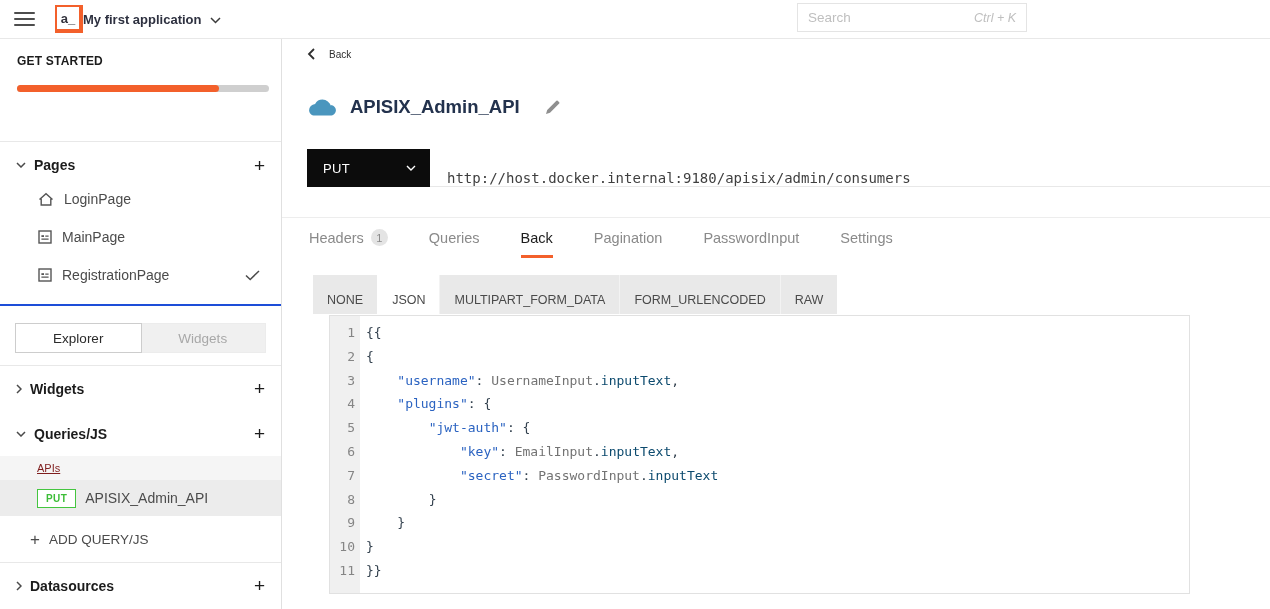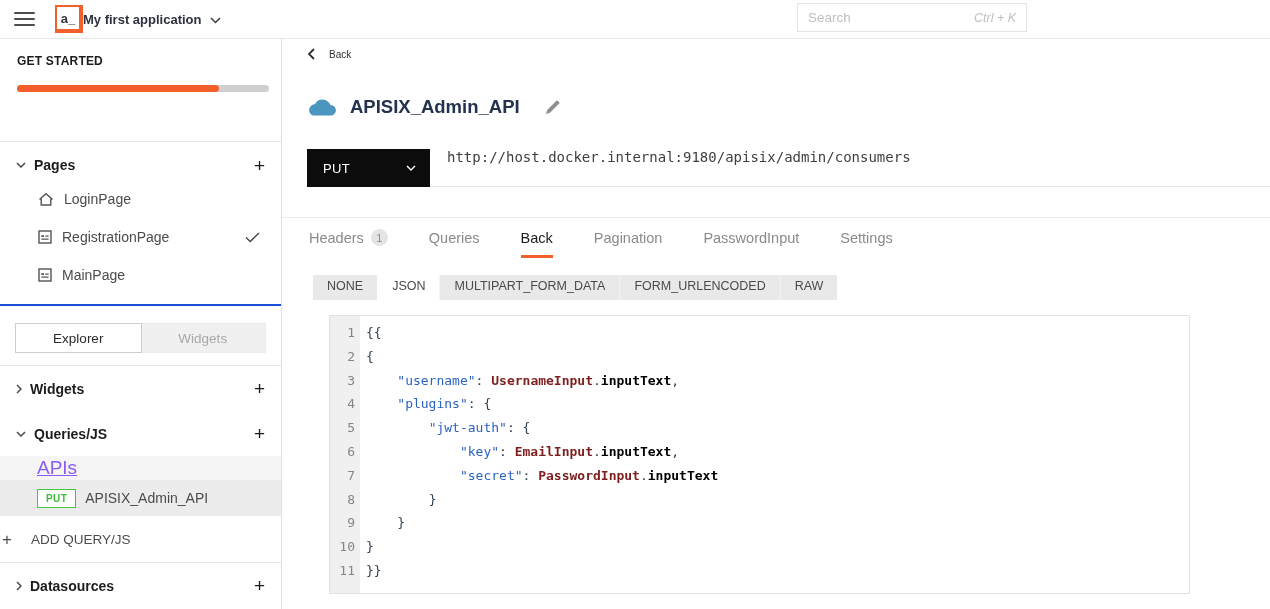--- a/index.html
+++ b/index.html
@@ -39,63 +39,63 @@
   .plus::before { content:"+"; }
   .page-item { display:flex; align-items:center; height:38px; padding-left:22px; gap:10px; font-size:14px; color:#4b4b4b; cursor:pointer; }
   .page-check { margin-left:auto; margin-right:5px; }
 
   .segment { margin:17px 15px 12px; height:30px; display:flex; background:#f0f0f0; border:1px solid #ececec; }
   .seg { flex:1; display:flex; align-items:center; justify-content:center; font-size:13.5px; color:#a8a8a8; cursor:pointer; }
   .seg.active { background:#fff; border:1px solid #cdcdcd; color:#2b2b2b; margin:-1px;text-align:right; }
 
   .sb-divider { border-top:1px solid #e8e8e8; }
   .exp-row { display:flex; align-items:center; height:45px; padding:0 16px; cursor:pointer; }
-  .apis-label { height:24px; display:flex; align-items:center; padding-left:37px; background:#f5f5f5; font-size:19px; color:#8b5cf6; cursor:pointer;text-decoration:underline; }
+  .apis-label { height:24px; display:flex; align-items:center; padding-left:37px; background:#f5f5f5; font-size:11px; color:#7f1d1d; cursor:pointer;text-decoration:underline; }
   .api-item { height:36px; display:flex; align-items:center; padding-left:37px; background:#ececec; gap:9px; cursor:pointer; }
   .method-badge { border:1px solid #44c53f; color:#3dbd38; background:#fff; font-size:10px; font-weight:700; letter-spacing:.4px; padding:3px 8px; }
   .api-name { font-size:14px; color:#4b4b4b; }
-  .add-row { height:46px; display:flex; align-items:center; padding-left:2px; gap:19px; font-size:13.5px; color:#4b4b4b; cursor:pointer; }
+  .add-row { height:46px; display:flex; align-items:center; padding-left:30px; gap:9px; font-size:13.5px; color:#4b4b4b; cursor:pointer; }
   .add-plus { font-size:17px; color:#4b4b4b; line-height:1; }
   .add-plus::before { content:"+"; }
 
   
   .back { position:absolute; top:9px; left:25px; display:flex; align-items:center; gap:14px; font-size:10px; color:#2e2e2e; cursor:pointer; }
   .title-row { position:absolute; top:57px; left:27px; display:flex; align-items:center; }
   .page-title { font-size:18.5px; font-weight:700; color:#23324d; margin-left:14px; }
   .edit-pencil { margin-left:24px; cursor:pointer; }
 
   .request { position:absolute; top:110px; left:25px; right:0; height:38px; display:flex; }
   .method-box { width:123px; background:#0c0c0c; color:#fff; display:flex; align-items:center; justify-content:space-between;
                 padding:0 14px 0 16px; font-size:13px; letter-spacing:.4px; cursor:pointer; flex-shrink:0; }
-  .url-box { flex:1; border-bottom:1px solid #e8e8e8; display:flex; align-items:flex-start; padding-left:17px;
+  .url-box { flex:1; border-bottom:1px solid #e8e8e8; display:flex; align-items:flex-end; padding-left:17px;
              font-family:"DejaVu Sans Mono", monospace; font-size:14px; color:#3f3f3f; white-space:nowrap; overflow:hidden; cursor:text; }
 
   .main-divider { position:absolute; top:178px; left:0; right:0; border-top:1px solid #ededed; }
 
   .tabs { position:absolute; top:190px; left:27px; display:flex; gap:41px; }
   .tab { font-size:14.5px; color:#8a8a8a; padding-bottom:9px; display:flex; align-items:center; gap:7px; cursor:pointer; border-bottom:3px solid transparent; }
   .tab.active { color:#1c1c1c; border-bottom-color:#f3602b; }
   .tab-badge { width:17px; height:17px; border-radius:50%; background:#e4e4e4; color:#8a8a8a; font-size:11px;
                display:flex; align-items:center; justify-content:center; }
 
   .btabs { position:absolute; top:236px; left:31px; display:flex; background:#e9e9e9; }
-  .btab { font-size:12.5px; color:#4a4a4a; padding:4px 14px 7px; cursor:pointer; border-left:1px solid #f3f3f3; }
+  .btab { font-size:12.5px; color:#4a4a4a; padding:18px 14px 7px; cursor:pointer; border-left:1px solid #f3f3f3; }
   .btab:first-child { border-left:none; }
   .btab.active { background:#fff; border-left-color:transparent; }
 
   .editor { position:absolute; top:276px; left:47px; width:861px; height:279px; border:1px solid #e1e1e1; display:flex; background:#fff; overflow:hidden; }
   .gutter { width:30px; background:#f0f0f0; padding:5px 5px 0 0; text-align:right; flex-shrink:0; }
   .codecol { flex:1; padding:5px 0 0 6px; cursor:text; }
   .ln, .cl { font-family:"DejaVu Sans Mono", monospace; font-size:13px; line-height:23.8px; white-space:pre; }
   .ln { color:#858585; }
   .tk-pln { color:#33414e; }
   .tk-pun { color:#33414e; }
   .tk-str { color:#2b63c1; }
-  .tk-ent { color:#7f1d1d;font-weight:bold; }
-  .tk-prop { color:#000000;font-weight:bold; }
+  .tk-ent { color:#737373; }
+  .tk-prop { color:#0c4a6e; }
 
   svg { display:block; }
 </style>
 </head>
 <body>
 
 <div class="topbar">
   <div class="hamburger">
       <span></span>
       <span></span>
@@ -144,36 +144,36 @@
         <span>LoginPage</span>
       </div>
       <div class="page-item">
         <span>
           <svg width="14" height="14" viewBox="0 0 14 14">
               <rect x="1" y="1" width="12" height="12" fill="none" stroke="#555" stroke-width="1.4"></rect>
               <rect x="3.4" y="5.2" width="2.6" height="1.8" fill="#555"></rect>
               <path d="M7.3 6.1h3.3M3.4 9.2h7.2" stroke="#555" stroke-width="1.2"></path>
             </svg>
         </span>
+        <span>MainPage</span>
+      </div>
+      <div class="page-item">
+        <span>
+          <svg width="14" height="14" viewBox="0 0 14 14">
+              <rect x="1" y="1" width="12" height="12" fill="none" stroke="#555" stroke-width="1.4"></rect>
+              <rect x="3.4" y="5.2" width="2.6" height="1.8" fill="#555"></rect>
+              <path d="M7.3 6.1h3.3M3.4 9.2h7.2" stroke="#555" stroke-width="1.2"></path>
+            </svg>
+        </span>
         <span>RegistrationPage</span>
         <span class="page-check">
           <svg width="15" height="11" viewBox="0 0 15 11">
               <path d="M1 5.5l4.2 4L14 1" fill="none" stroke="#4b4b4b" stroke-width="1.5"></path>
             </svg>
         </span>
-      </div>
-      <div class="page-item">
-        <span>
-          <svg width="14" height="14" viewBox="0 0 14 14">
-              <rect x="1" y="1" width="12" height="12" fill="none" stroke="#555" stroke-width="1.4"></rect>
-              <rect x="3.4" y="5.2" width="2.6" height="1.8" fill="#555"></rect>
-              <path d="M7.3 6.1h3.3M3.4 9.2h7.2" stroke="#555" stroke-width="1.2"></path>
-            </svg>
-        </span>
-        <span>MainPage</span>
       </div>
     </div>
 
     <div class="segment">
       <div class="seg active">Explorer</div>
       <div class="seg">Widgets</div>
     </div>
 
     <div class="sb-divider"></div>
 

